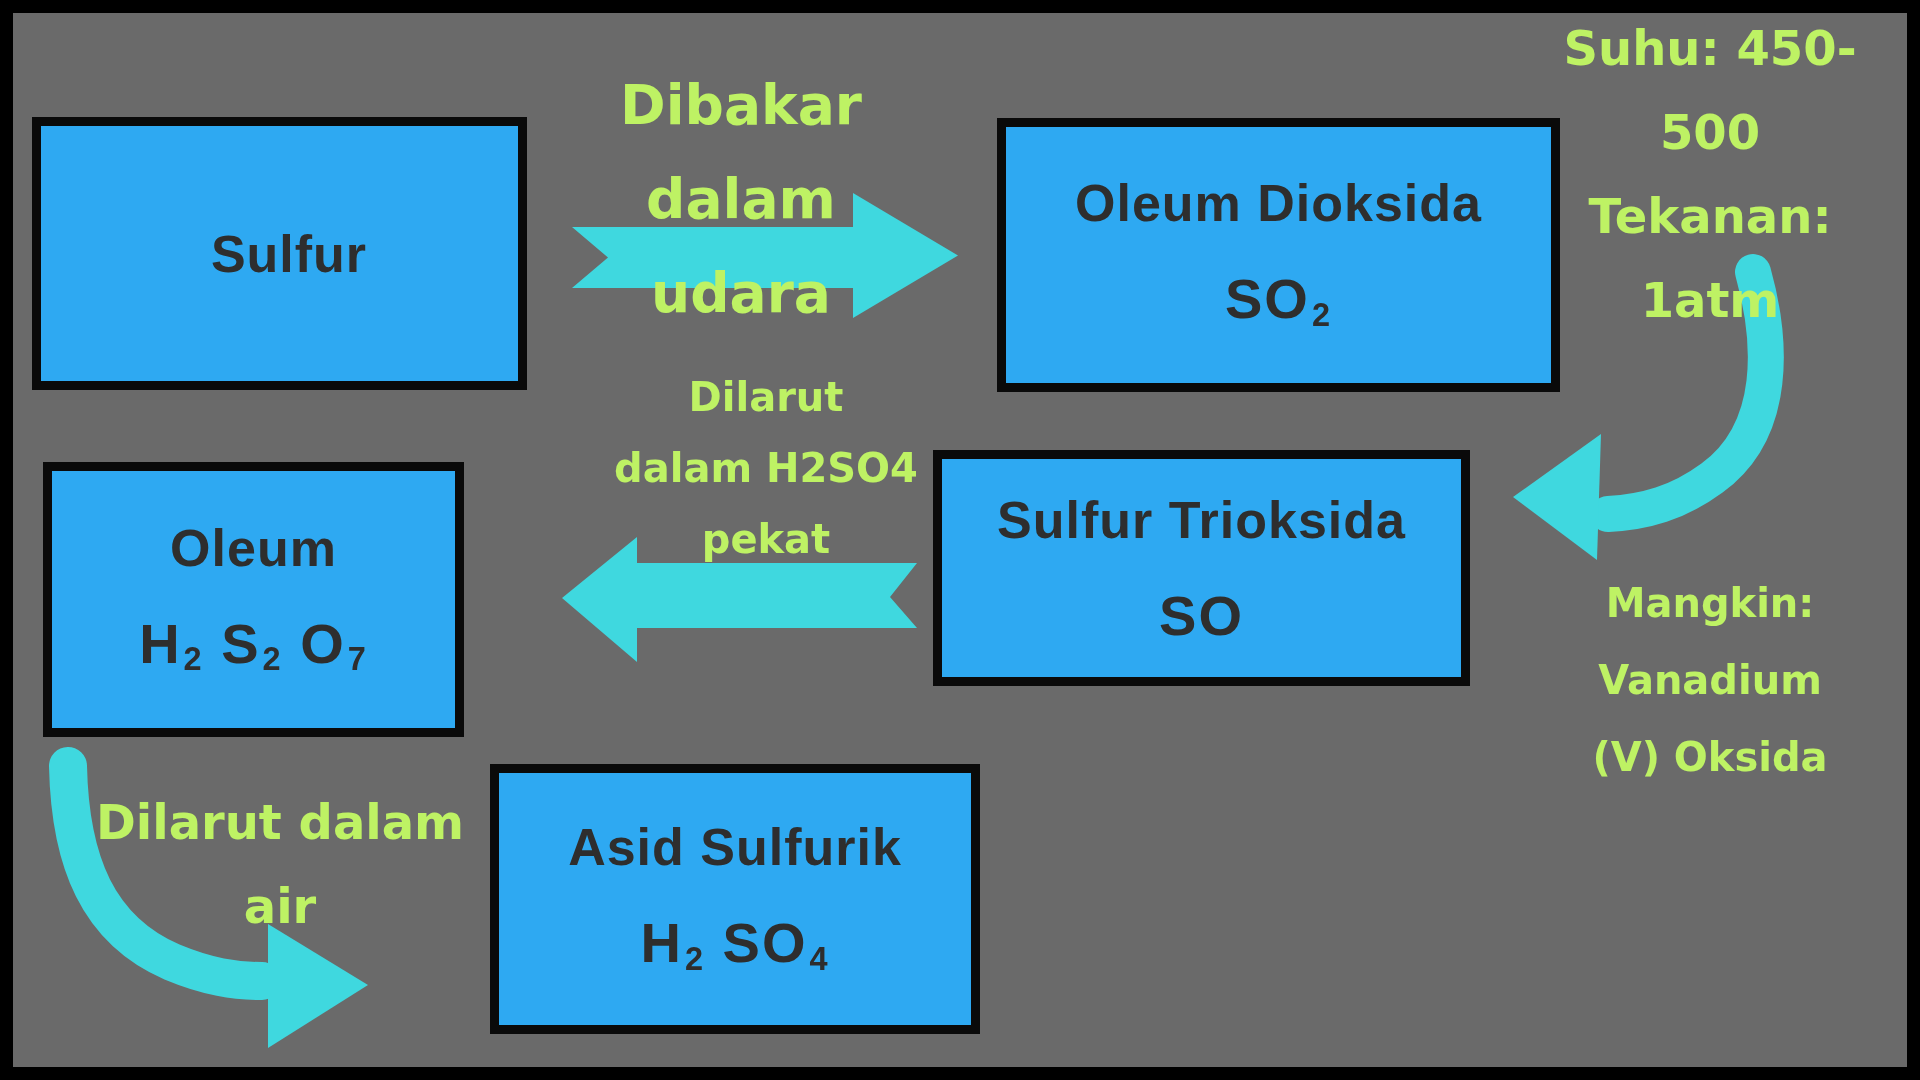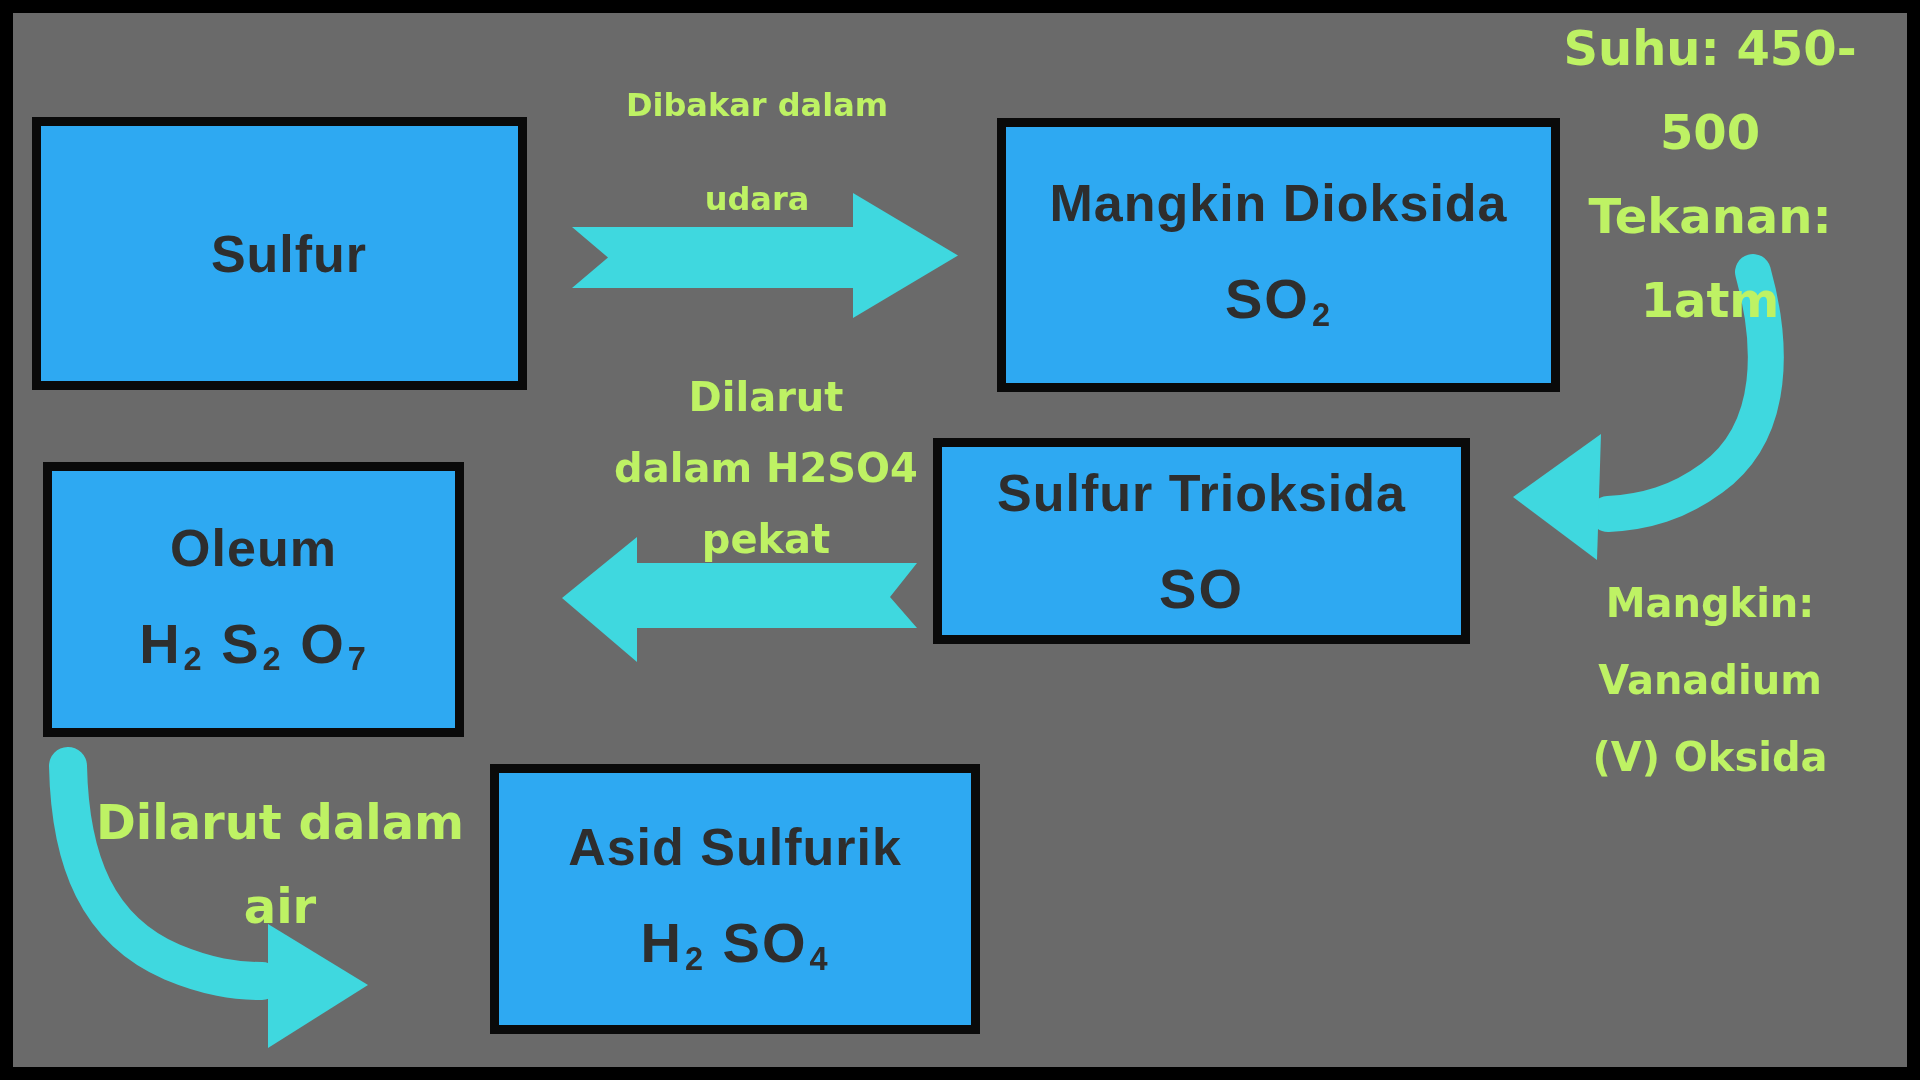--- a/index.html
+++ b/index.html
@@ -17,28 +17,28 @@
     position:absolute;box-sizing:border-box;
     background:#2EA9F2;border:9px solid #0A0A0A;
     display:flex;flex-direction:column;align-items:center;justify-content:center;
     color:#2E2E2E;font-weight:bold;z-index:2;
   }
   .box-title{font-size:52px;line-height:96px;letter-spacing:1px;white-space:nowrap;}
   .box-formula{font-size:56px;line-height:96px;letter-spacing:2px;white-space:nowrap;}
   .box-formula sub{font-size:0.58em;vertical-align:baseline;position:relative;top:0.24em;margin-left:2px;}
   #box-sulfur          {left:32px;  top:117px; width:495px; height:273px;padding-left:19px;}
   #box-sulfur-dioksida {left:997px; top:118px; width:563px; height:274px;}
-  #box-sulfur-trioksida{left:933px; top:438px; width:537px; height:206px;}
+  #box-sulfur-trioksida{left:933px; top:450px; width:537px; height:236px;}
   #box-oleum           {left:43px;  top:462px; width:421px; height:275px;}
   #box-asid-sulfurik   {left:490px; top:764px; width:490px; height:270px;}
   .lbl{
     position:absolute;text-align:center;color:#bef264;font-weight:bold;z-index:3;
     font-family:"DejaVu Sans",sans-serif;
   }
-  .lbl-burn {left:532px; top:58px;  width:450px; font-size:32px; line-height:94px;}
+  .lbl-burn {left:516px; top:58px;  width:450px; font-size:55px; line-height:94px;}
   .lbl-h2so4{left:590px; top:362px; width:352px; font-size:40px; line-height:71px;}
   .lbl-air  {left:80px;  top:780px; width:400px; font-size:48px; line-height:84px;}
   .lbl-cond {left:1545px;top:6px;   width:330px; font-size:48px; line-height:84px;}
   .lbl-cat  {left:1545px;top:565px; width:330px; font-size:40px; line-height:77px;}
 </style>
 </head>
 <body>
 
 <div class="canvas">
 
@@ -57,21 +57,21 @@
       <path d="M 68,766 C 70,862 98,930 172,962 C 208,977 235,981 262,981" fill="none" stroke="#3FD8DF" stroke-width="38" stroke-linecap="round"></path>
       <polygon fill="#3FD8DF" points="368,985 268,924 268,1048"></polygon>
     </g>
   </svg>
 
   <div class="box" id="box-sulfur">
     <div class="box-title">Sulfur</div>
   </div>
 
   <div class="box" id="box-sulfur-dioksida">
-    <div class="box-title">Mangkin Dioksida</div>
+    <div class="box-title">Oleum Dioksida</div>
     <div class="box-formula">SO<sub>2</sub></div>
   </div>
 
   <div class="box" id="box-sulfur-trioksida">
     <div class="box-title">Sulfur Trioksida</div>
     <div class="box-formula">SO</div>
   </div>
 
   <div class="box" id="box-oleum">
     <div class="box-title">Oleum</div>

